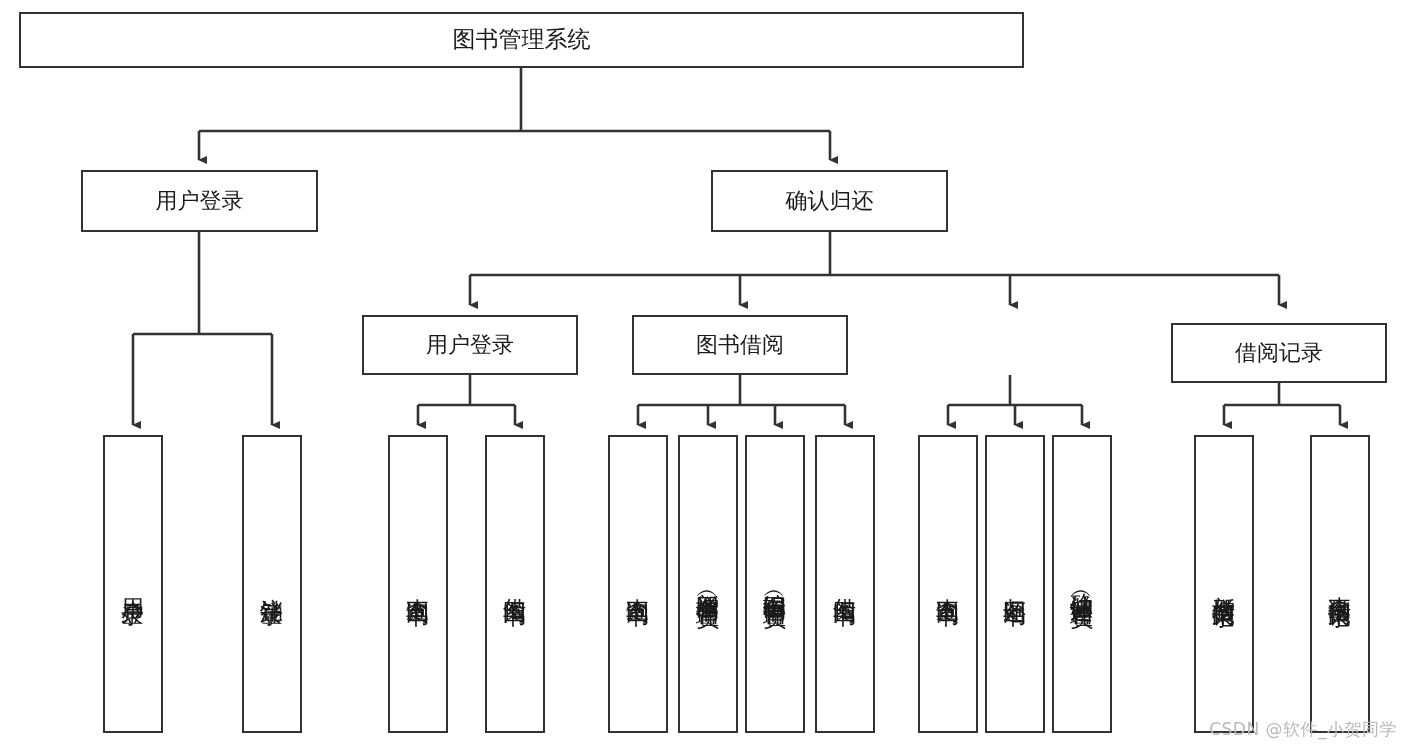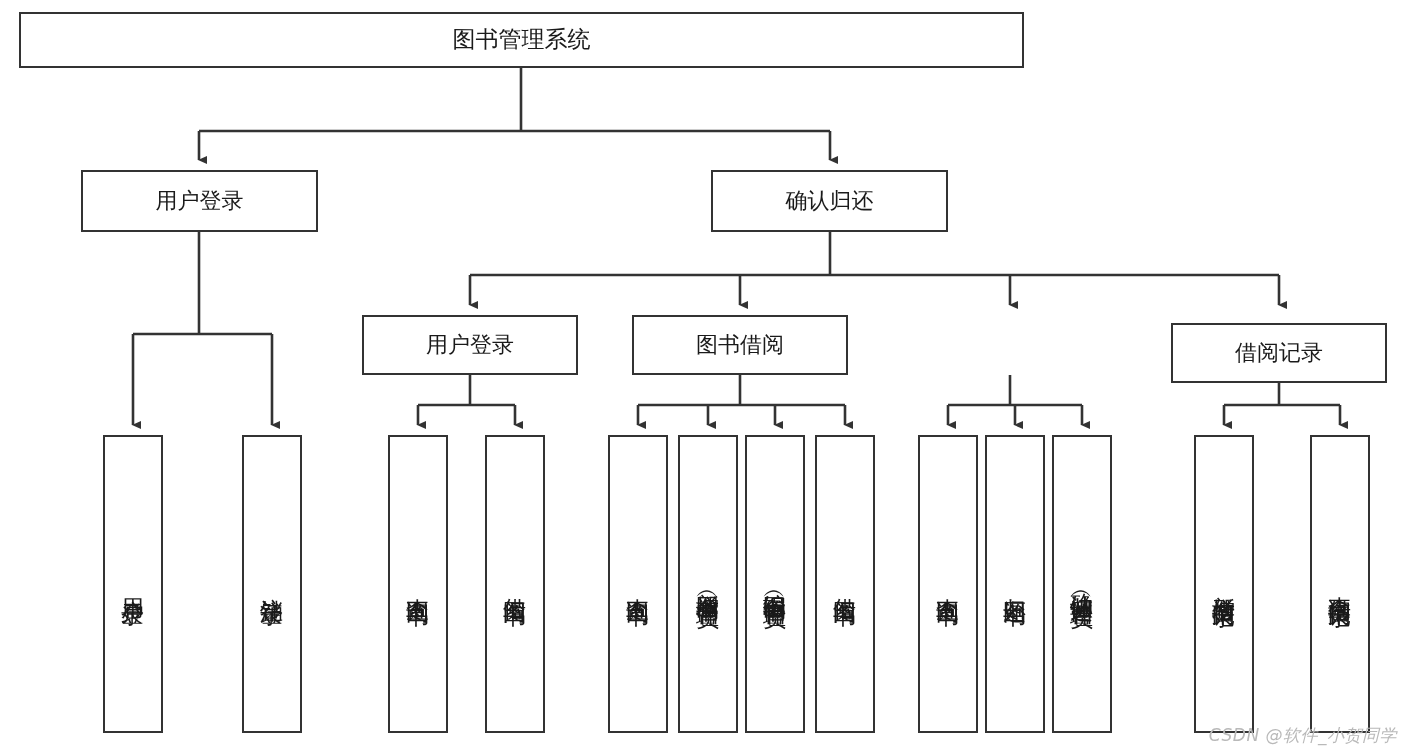--- a/index.html
+++ b/index.html
@@ -58,26 +58,25 @@
     text-orientation: upright;
     font-size: 23px;
     letter-spacing: 2px;
     line-height: 1.05;
     max-height: 272px;
     white-space: normal;
   }
   .watermark {
     position: absolute;
     right: 8px;
-    bottom: 0;
+    bottom: 6px;
     font-size: 17px;
     color: #b9b9b9;
     white-space: nowrap;
     letter-spacing: 0.5px;
-    font-style: italic;
   }
 </style>
 </head>
 <body>
 
 <div id="canvas">
 
   <svg class="wires" viewBox="0 0 1405 747" xmlns="http://www.w3.org/2000/svg">
     <defs>
       <marker id="arw" markerWidth="10" markerHeight="10" refX="5" refY="8" orient="auto" markerUnits="userSpaceOnUse">

